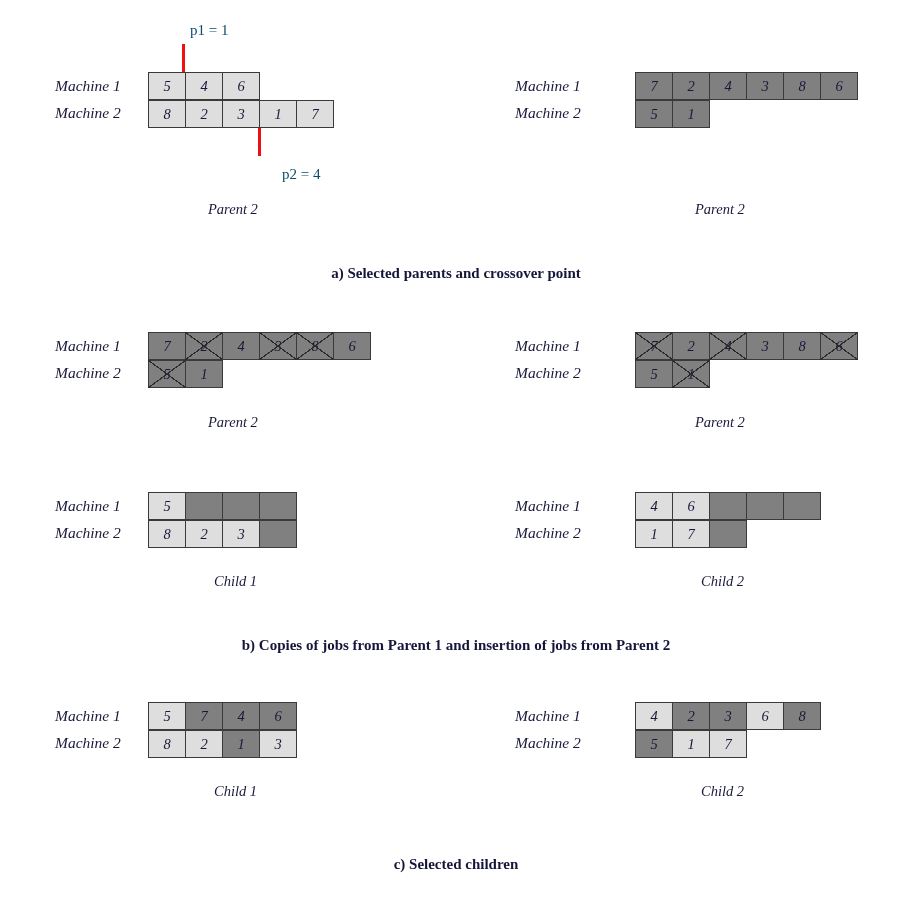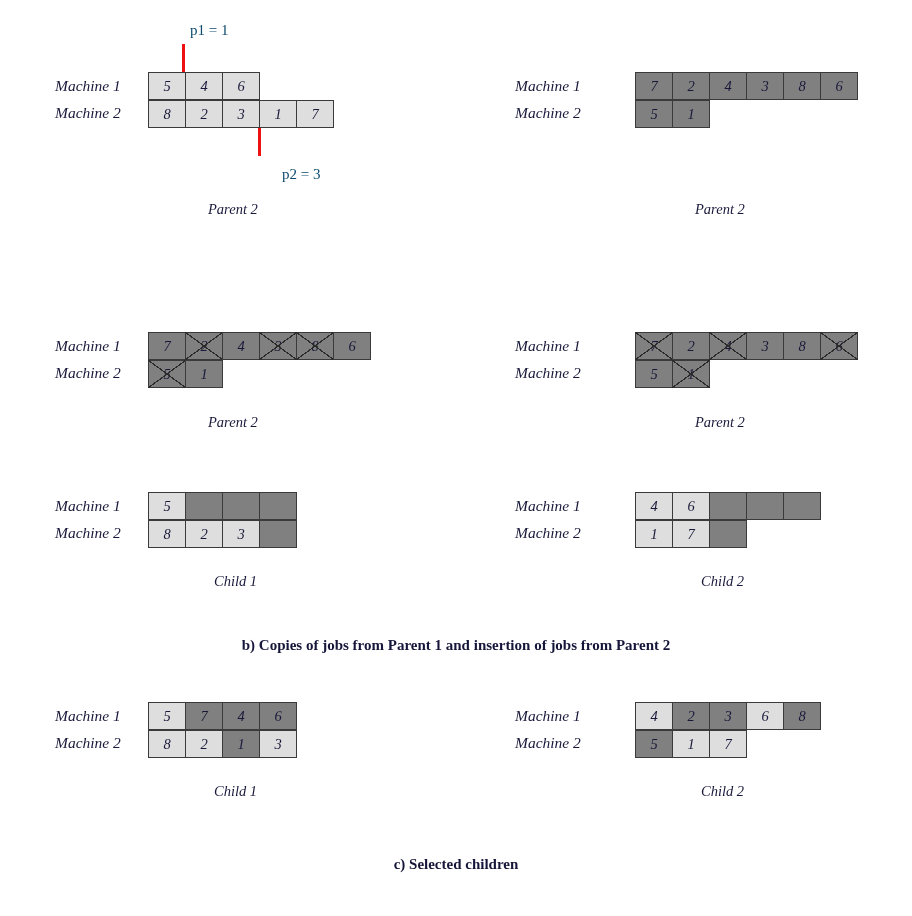--- a/index.html
+++ b/index.html
@@ -115,22 +115,23 @@
 </style>
 </head>
 <body>
 
 <div class="abs" style="left:0;top:0;width:912px;height:290px;">
 
   <div class="marker" id="marker-p1" style="left: 182px; top: 44px; height: 28px;"></div>
   <div class="marker-label" id="marker-p1-label" style="left: 190px; top: 22px;">p1 = 1</div>
 
   <div class="marker" id="marker-p2" style="left: 258px; top: 128px; height: 28px;"></div>
-  <div class="marker-label" id="marker-p2-label" style="left: 282px; top: 166px;">p2 = 3</div>
-
+  <div class="marker-label" id="marker-p2-label" style="left: 282px; top: 166px;">p2 = 4</div>
+
+  <div class="caption" id="caption-a" style="top: 265px;">a) Selected parents and crossover point</div>
 </div>
 
 <div class="abs" style="left:0;top:300px;width:844px;height:360px;padding-left:19px;">
   <div class="caption" id="caption-b" style="top: 337px;">b) Copies of jobs from Parent 1 and insertion of jobs from Parent 2</div>
 </div>
 
 <div class="abs" style="left:0;top:670px;width:912px;height:246px;">
   <div class="caption" id="caption-c" style="top: 186px;">c) Selected children</div>
 </div>
 

